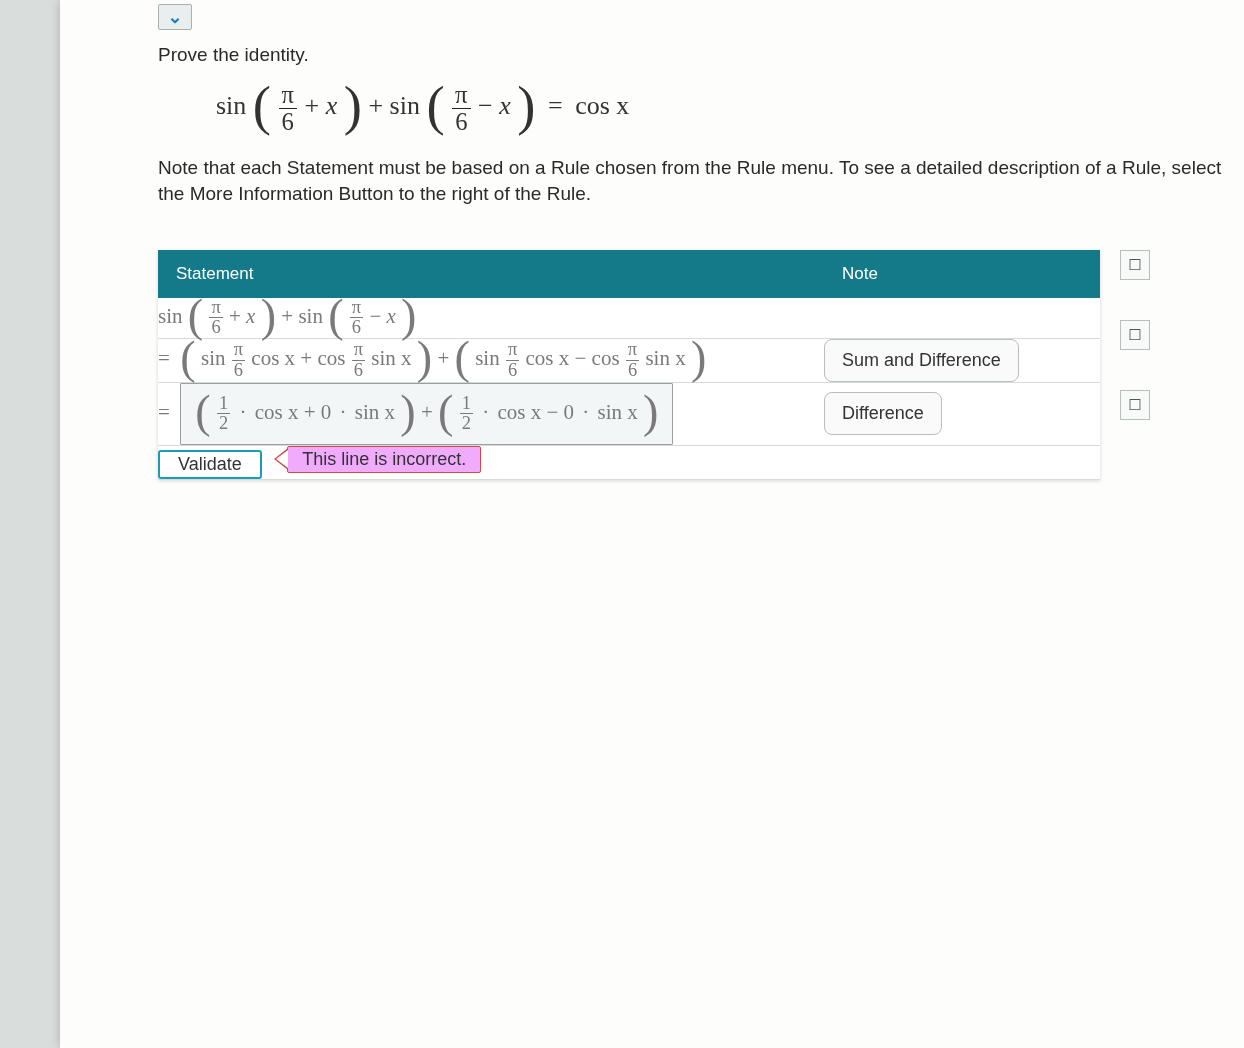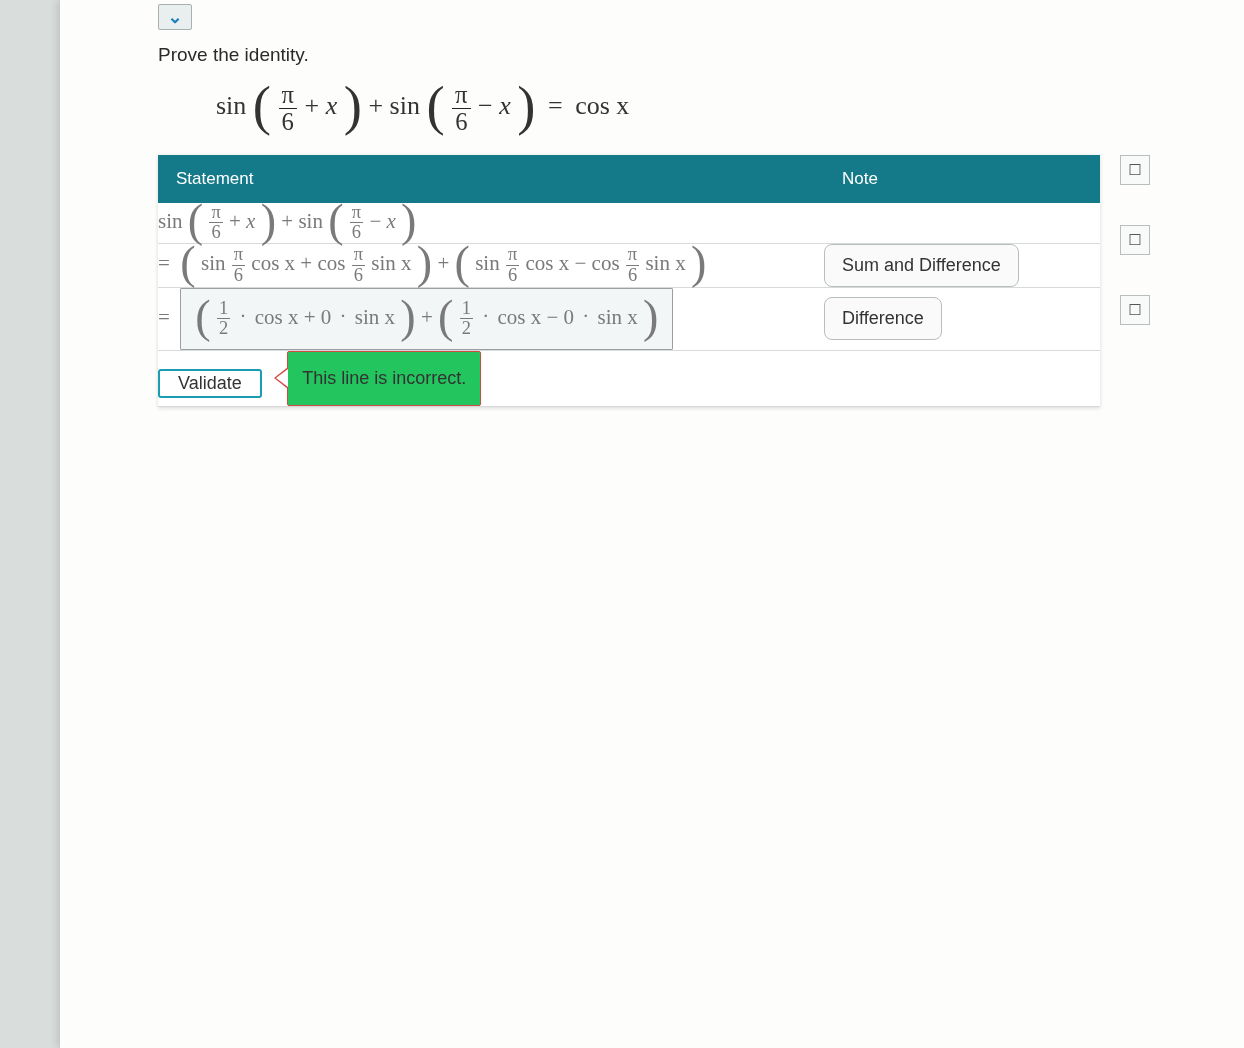--- a/index.html
+++ b/index.html
@@ -185,24 +185,24 @@
   left: 2px; top: -9px;
   width: 0; height: 0;
   border-top: 9px solid transparent;
   border-bottom: 9px solid transparent;
   border-right: 12px solid #fff;
 }
 
 .err-callout .msg {
   border: 1.5px solid #d24a43;
   border-radius: 2px;
-  padding: 16px 14px;
+  padding: 2px 14px;
   font-size: 18px;
   color: #333;
-  background: #22c55e;
+  background: #f0abfc;
   margin-left: -1px;
 }
 
 .side-chips {
   margin-left: 20px;
   flex: 1;
   padding-top: 0;
 }
 .side-chip {
   border: 1.5px solid #b8bebe;
@@ -242,20 +242,21 @@
       <span>sin</span>
       <span class="bigparen">(</span>
       <span class="frac"><span class="num">π</span><span class="den">6</span></span>
       <span>−</span>
       <span class="it">x</span>
       <span class="bigparen">)</span>
       <span style="margin:0 6px">=</span>
       <span>cos x</span>
     </div>
 
+    <div class="note">Note that each Statement must be based on a Rule chosen from the Rule menu. To see a detailed description of a Rule, select the More Information Button to the right of the Rule.</div>
 
     <div class="proof-area">
 
     <table class="proof-table">
       <thead>
         <tr>
           <th class="stmt-col">Statement</th>
           <th class="rule-col">Note</th>
         </tr>
       </thead>

